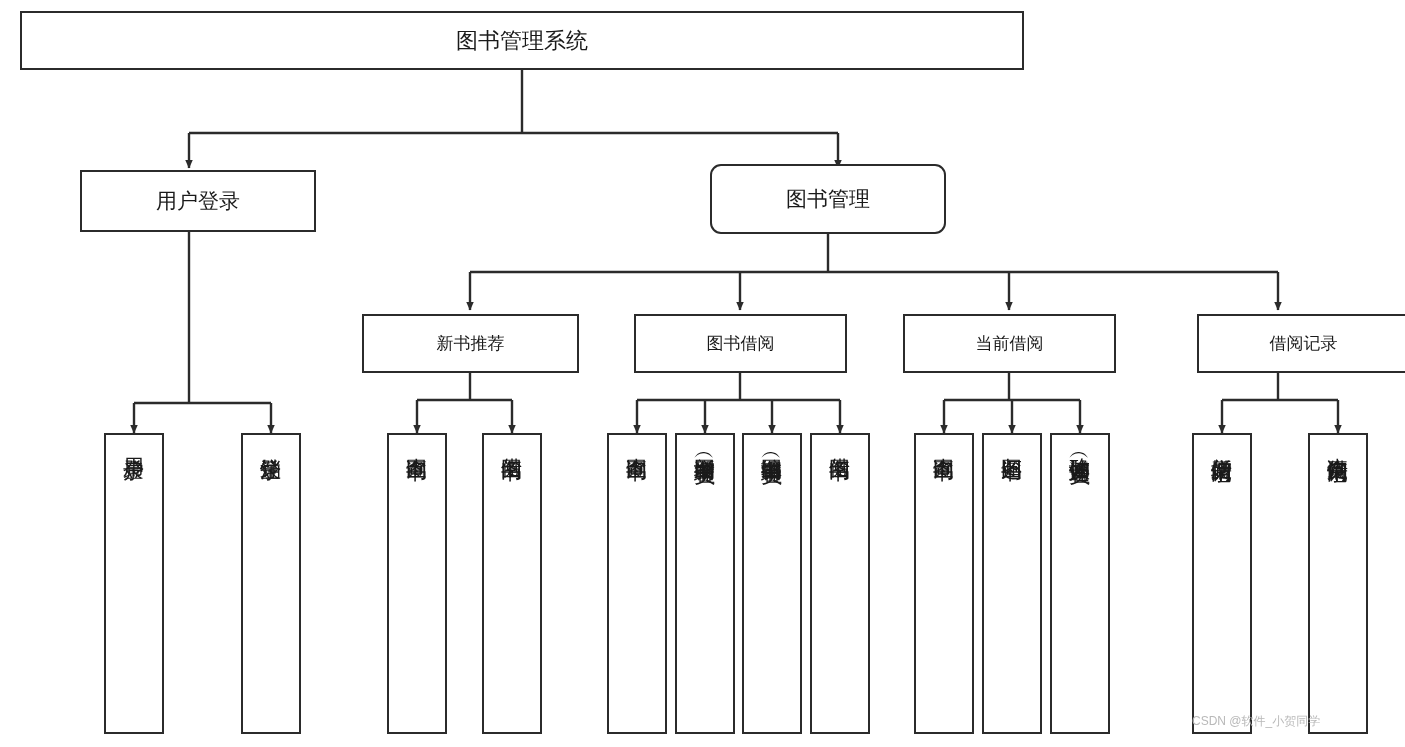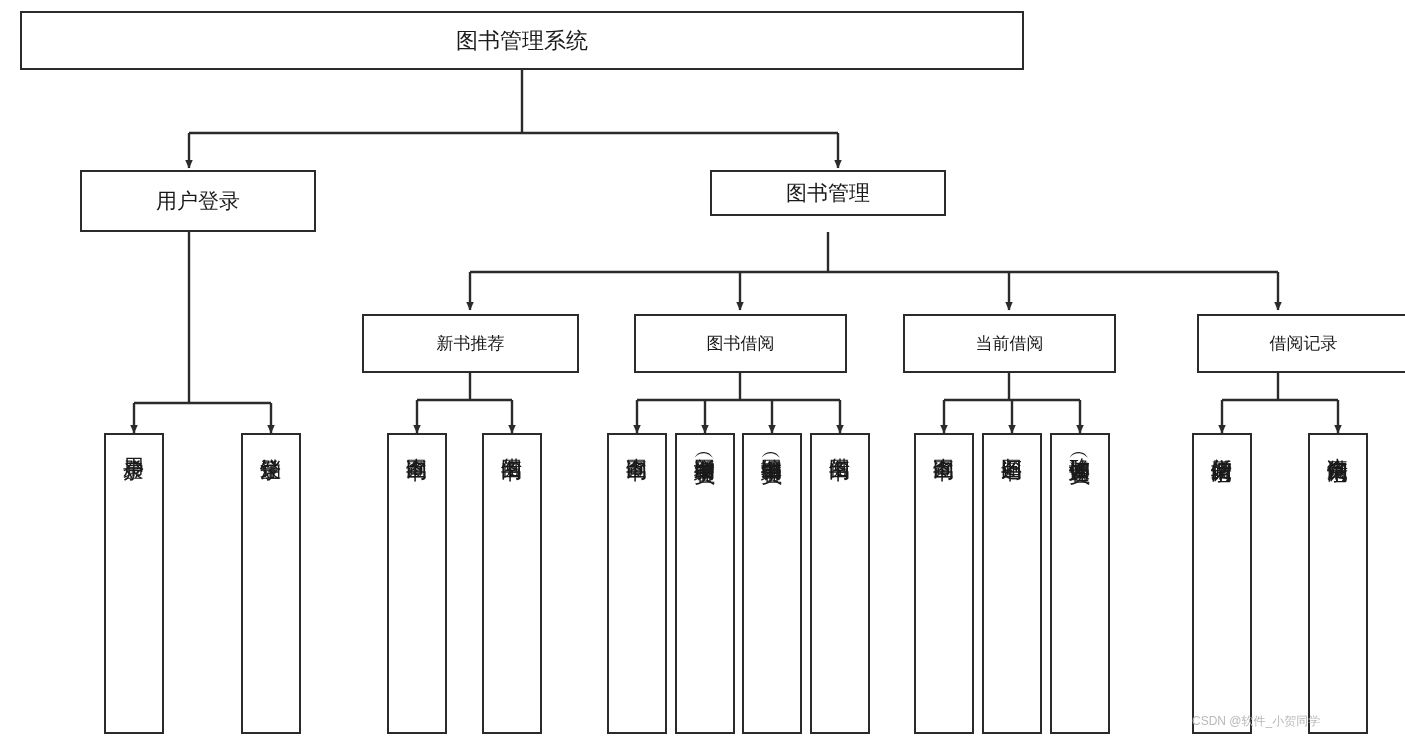--- a/index.html
+++ b/index.html
@@ -127,21 +127,21 @@
     </g>
   </svg>
 
   <div class="node level-root" style="left:20px; top:11px; width:1004px; height:59px;">
     <span class="node-label">图书管理系统</span>
   </div>
 
   <div class="node level-1" style="left:80px; top:170px; width:236px; height:62px;">
     <span class="node-label">用户登录</span>
   </div>
-  <div class="node level-1" style="left:710px; top:170px; width:236px; height:46px;">
+  <div class="node level-1" style="left:710px; top:164px; width:236px; height:70px;border-radius:11px;">
     <span class="node-label">图书管理</span>
   </div>
 
   <div class="node level-2" style="left:362px; top:314px; width:217px; height:59px;">
     <span class="node-label">新书推荐</span>
   </div>
   <div class="node level-2" style="left:903px; top:314px; width:213px; height:59px;">
     <span class="node-label">当前借阅</span>
   </div>
   <div class="node level-2" style="left:634px; top:314px; width:213px; height:59px;">

